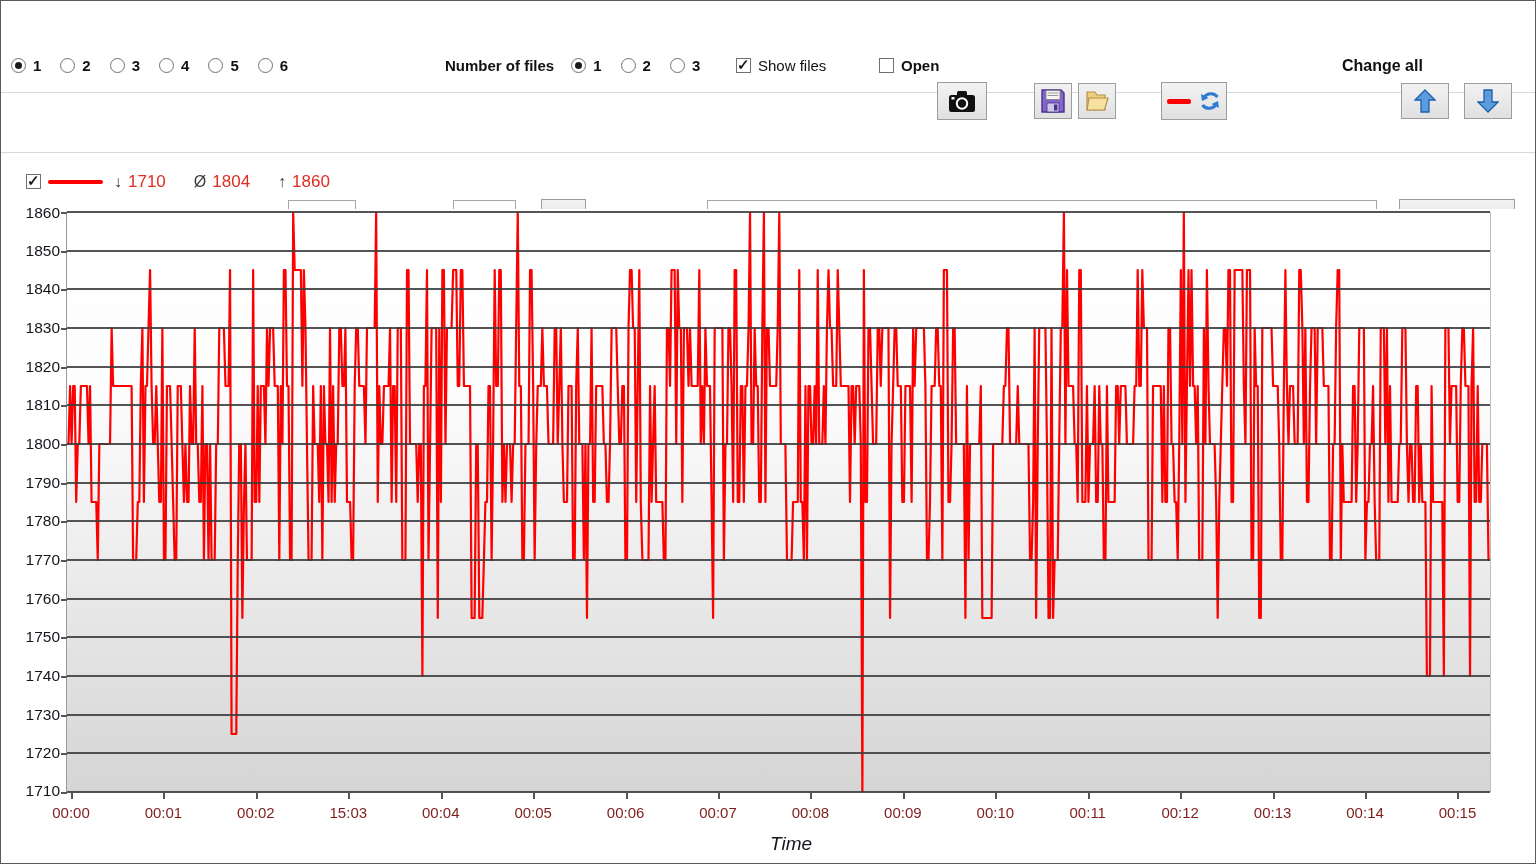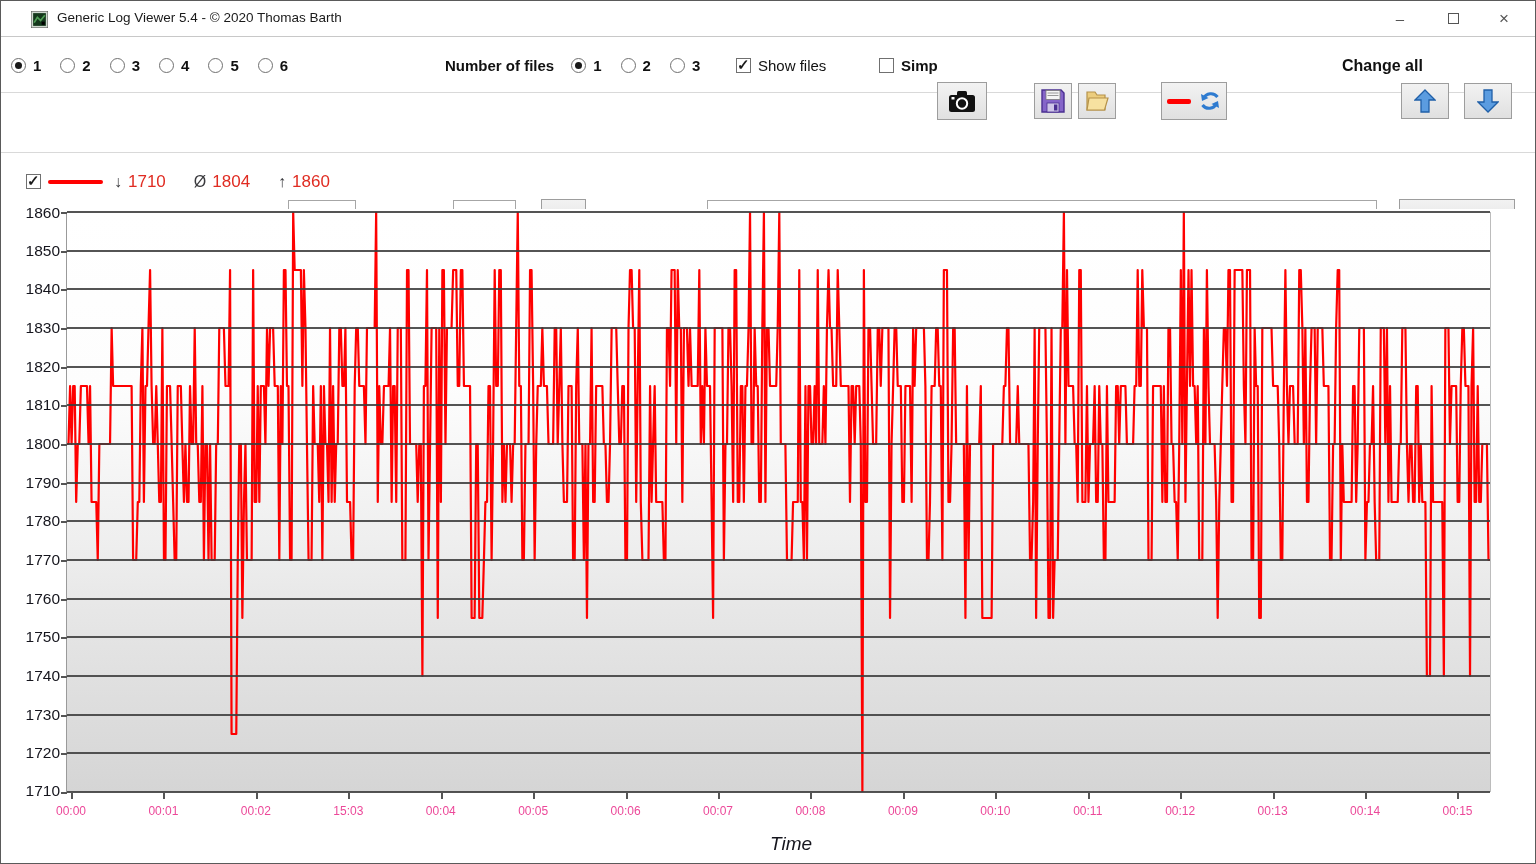--- a/index.html
+++ b/index.html
@@ -43,41 +43,29 @@
 
   
   .chart { position:absolute; left:0; top:208px; width:1536px; height:655px; background:#fff; }
   .plot { position:absolute; left:65px; top:3px; width:1425px; height:580px;
           background:linear-gradient(180deg,#ffffff 0%,#fdfdfd 30%,#eeeeee 58%,#e3e3e3 75%,#d5d5d5 100%);
           border-left:1px solid #9a9a9a; border-right:1px solid #bcbcbc; }
   .gridline { position:absolute; left:0; width:100%; height:2px; background:#3c3c3c; opacity:.88; }
   .ylabel { position:absolute; right:6px; transform:translateY(-50%); font-size:15.5px; color:#15151d; white-space:nowrap; }
   .ytick { position:absolute; width:6px; height:2px; background:#555; }
   .xtick { position:absolute; width:2px; height:7px; background:#555; }
-  .xlabel { position:absolute; transform:translateX(-50%); font-size:12px; color:#ec4899; white-space:nowrap; }
+  .xlabel { position:absolute; transform:translateX(-50%); font-size:15px; color:#7f1d1d; white-space:nowrap; }
   .time-label { position:absolute; left:790px; top:624px; transform:translateX(-50%); font-style:italic; font-size:19px; color:#15151d; }
   .wave { position:absolute; inset:0; width:100%; height:100%; }
 </style>
 </head>
 <body>
 
 <div class="window">
 
-  <div class="titlebar">
-    <svg class="appicon" viewBox="0 0 16 16">
-      <rect x="0" y="0" width="16" height="16" fill="#cfd8cf" stroke="#555"></rect>
-      <rect x="2" y="2" width="12" height="12" fill="#14381c"></rect>
-      <polyline points="3,11 6,6 9,9 13,4" stroke="#4f9e55" stroke-width="1.6" fill="none"></polyline>
-      <rect x="10" y="10" width="3" height="3" fill="#000"></rect>
-    </svg>
-    <span class="title">Generic Log Viewer 5.4 - © 2020 Thomas Barth</span>
-    <div class="wc min"><span>–</span></div>
-    <div class="wc max"><span class="box"></span></div>
-    <div class="wc close"><span>×</span></div>
-  </div>
 
   <div class="row1">
 
     <div class="r1item" style="left:10px">
       <span class="radio checked"></span>
         <span class="lbl bold">1</span>
       <span class="radio" style="margin-left:12px"></span>
         <span class="lbl bold">2</span>
       <span class="radio" style="margin-left:12px"></span>
         <span class="lbl bold">3</span>
@@ -100,21 +88,21 @@
         <span class="lbl bold">3</span>
     </div>
 
     <div class="r1item" style="left:735px">
       <span class="chk checked"></span>
       <span class="lbl">Show files</span>
     </div>
 
     <div class="r1item" style="left:878px">
       <span class="chk"></span>
-      <span class="lbl bold">Simp</span>
+      <span class="lbl bold">Open</span>
     </div>
 
     <div class="btn" style="left:936px; top:44px; width:50px; height:38px;">
       <svg width="30" height="24" viewBox="0 0 30 24">
         <rect x="2" y="6" width="26" height="17" rx="2.5" fill="#111"></rect>
         <rect x="10" y="2" width="10" height="6" rx="1.5" fill="#111"></rect>
         <circle cx="15" cy="14.5" r="5.2" fill="none" stroke="#fff" stroke-width="2"></circle>
         <rect x="4.5" y="8" width="3" height="2.5" fill="#fff"></rect>
       </svg>
     </div>

